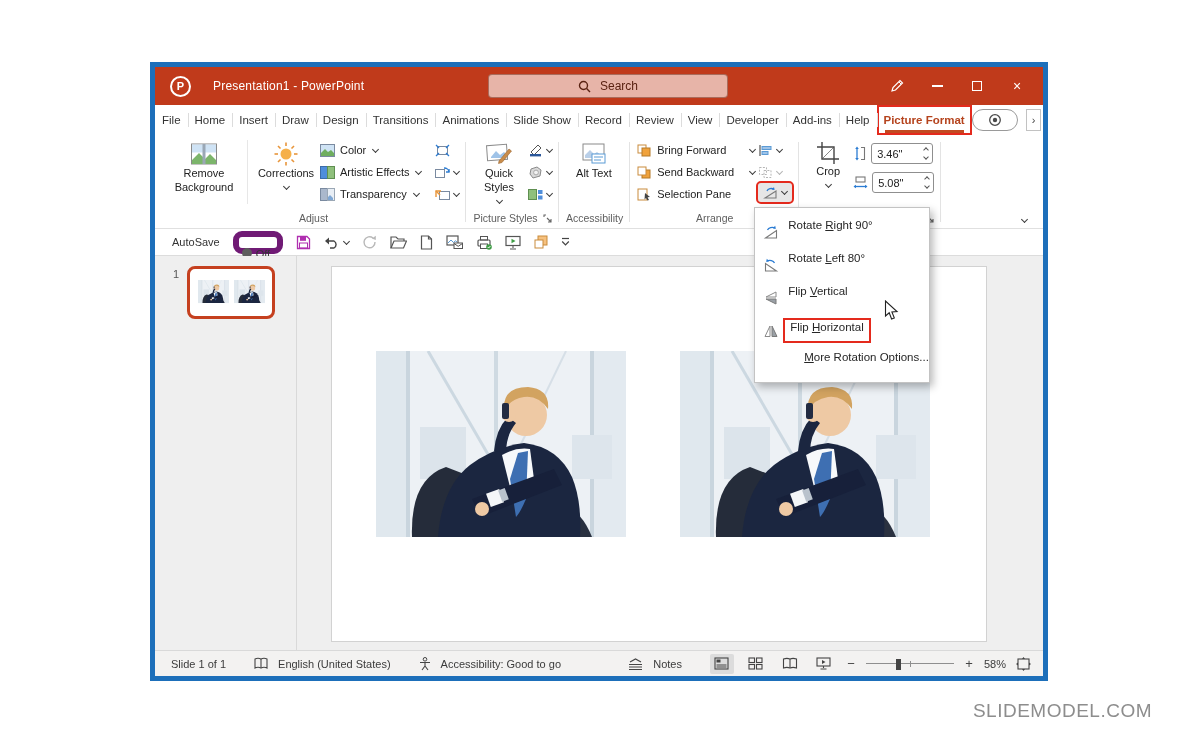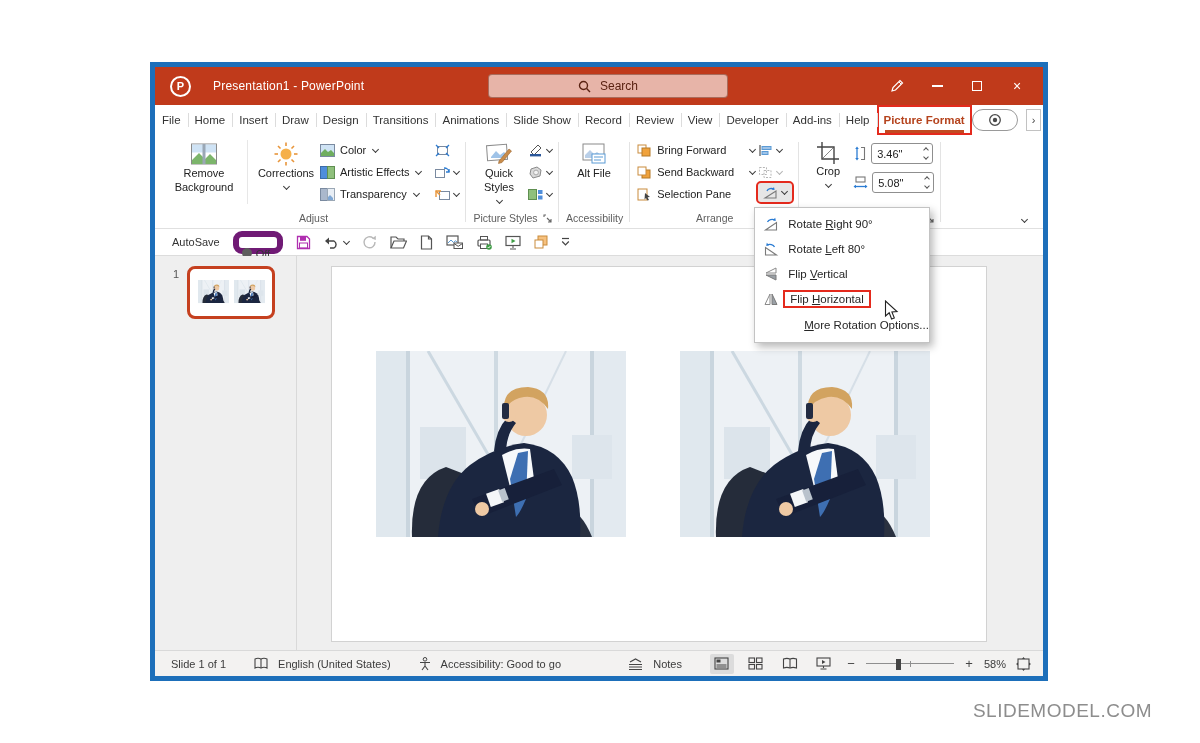--- a/index.html
+++ b/index.html
@@ -51,21 +51,21 @@
   .fieldrow { display:flex; align-items:center; gap:4px; height:23px; margin-bottom:6px; }
   .field { width:62px; height:21px; border:1px solid #8f8f8f; border-radius:3px; display:flex; align-items:center; padding:0 2px 0 5px; background:#fff; }
   .field input { width:40px; border:none; outline:none; font-size:11px; font-family:"Liberation Sans",sans-serif; color:#222; background:transparent; }
   .spinner { display:flex; flex-direction:column; gap:3px; margin-left:auto; padding-right:2px; }
   .spinner i { width:4px; height:4px; border-right:1.2px solid #555; border-bottom:1.2px solid #555; display:block; }
   .spin-up { transform:rotate(-135deg); }
   .spin-dn { transform:rotate(45deg); }
 
   
   .rot-menu { position:absolute; left:-4px; top:calc(100% + 5px); width:176px; background:#fff; border:1px solid #c3c3c3; box-shadow:3px 4px 8px rgba(0,0,0,.28); padding:3px 0 4px 0; z-index:90; font-size:11.5px; color:#262626; outline:none; }
-  .mi { display:flex; align-items:center; height:25px; padding:0 8px 0 7px; gap:8px; white-space:nowrap; }
+  .mi { display:flex; height:25px; padding:0 8px 0 7px; gap:8px; white-space:nowrap;margin-top:8px; }
   .mi-ic { width:18px; display:flex; justify-content:center; flex:none; }
   .mi-more { padding-left:49px; height:27px; }
   .u { text-decoration:underline; }
   .redbox { border:2px solid #e42a1d; padding:1px 5px; margin-left:-5px; }
 
   
   .qat { height:27px; border-bottom:1px solid #dcdcdc; display:flex; align-items:center; padding-left:17px; gap:13px; font-size:11px; color:#333; background:#fff; }
   .autosave-pill { display:flex; align-items:flex-start; gap:4px; border:6px solid #701a75; border-radius:9px; height:17px; padding:11px 7px 0 3px; }
   .as-dot { width:10px; height:10px; border-radius:50%; background:#5d5d5d; }
 
@@ -353,21 +353,21 @@
           <div class="bigbtn" style="width:56px">
             <span class="icon">
               <svg width="28" height="26" viewBox="0 0 28 26">
                   <rect x="3" y="3" width="21" height="16" fill="#fff" stroke="#8a8a8a"></rect>
                   <path d="M5 14 L10 9 L14 13 L17 11 L22 15 V17 H5 Z" fill="#b9cfe8"></path>
                   <rect x="12" y="13" width="13" height="9" fill="#fff" stroke="#5b9bd5"></rect>
                   <line x1="14" y1="16" x2="23" y2="16" stroke="#5b9bd5"></line>
                   <line x1="14" y1="19" x2="21" y2="19" stroke="#5b9bd5"></line>
                 </svg>
             </span>
-            <span>Alt File</span>
+            <span>Alt Text</span>
           </div>
         </div>
         <div class="rg-label">
             <span>Accessibility</span>
           </div>
       </div>
 
       <div class="rgroup">
         <div class="rg-content">
           <div class="stackcol" style="width:118px">

